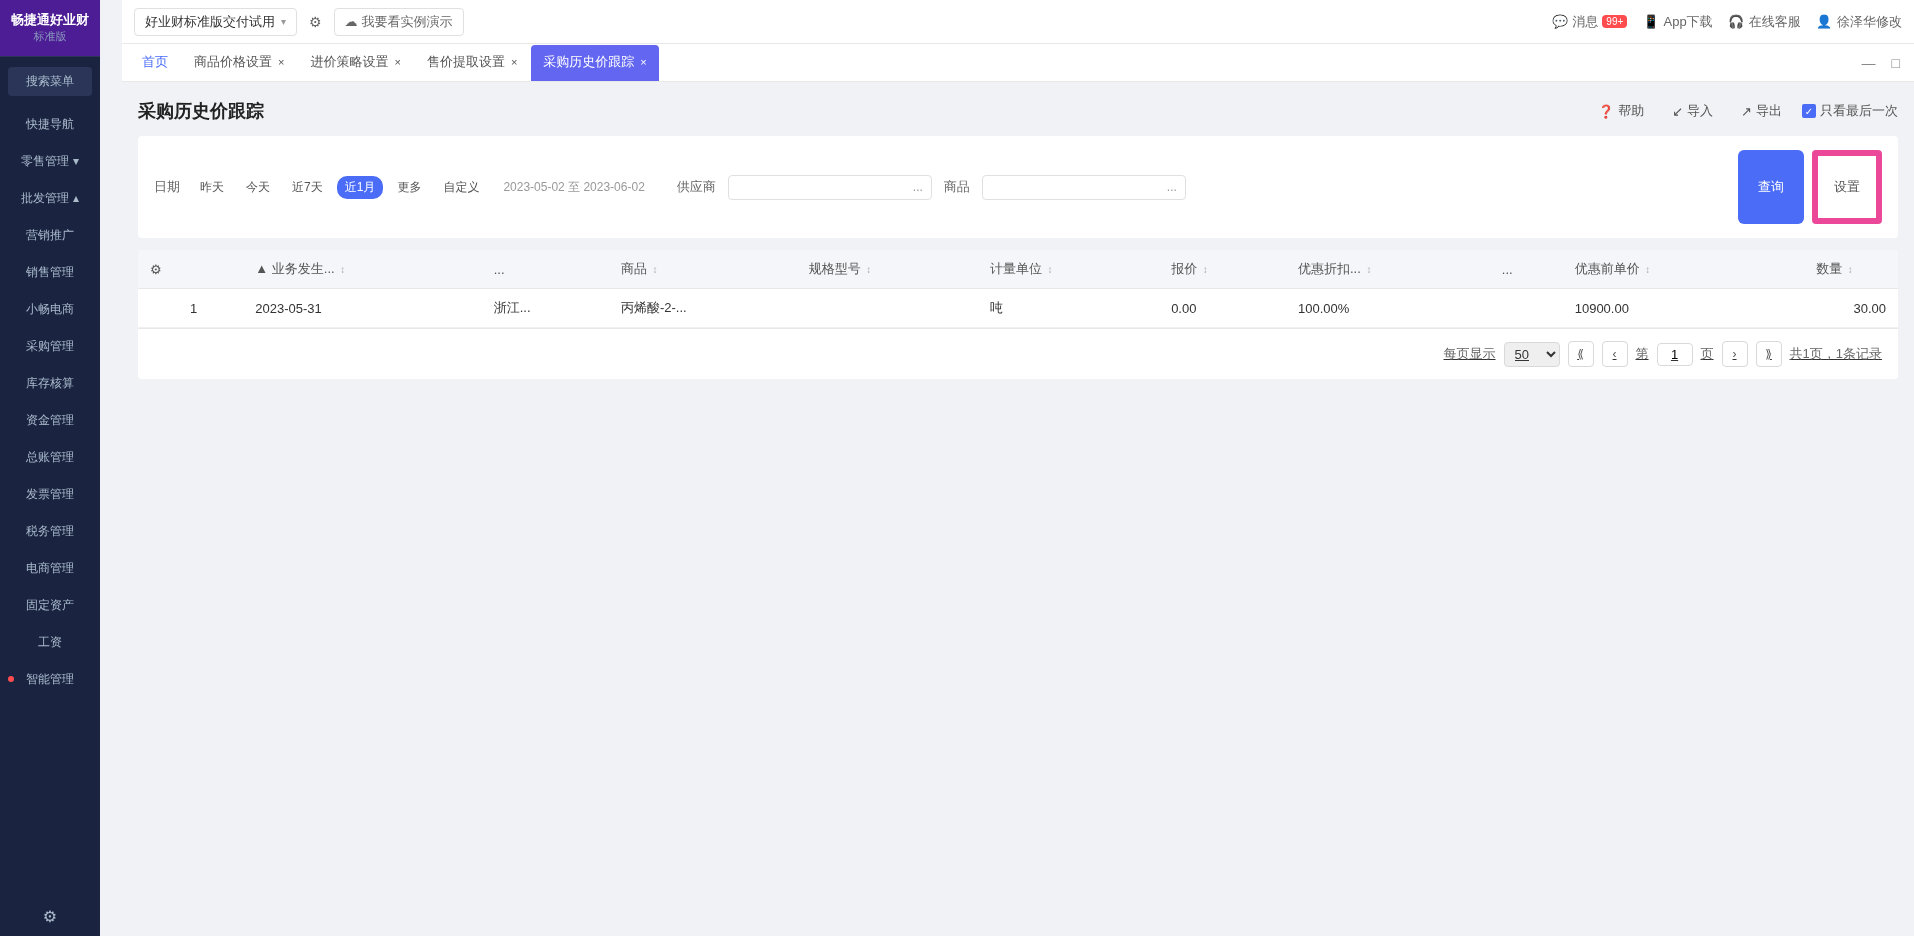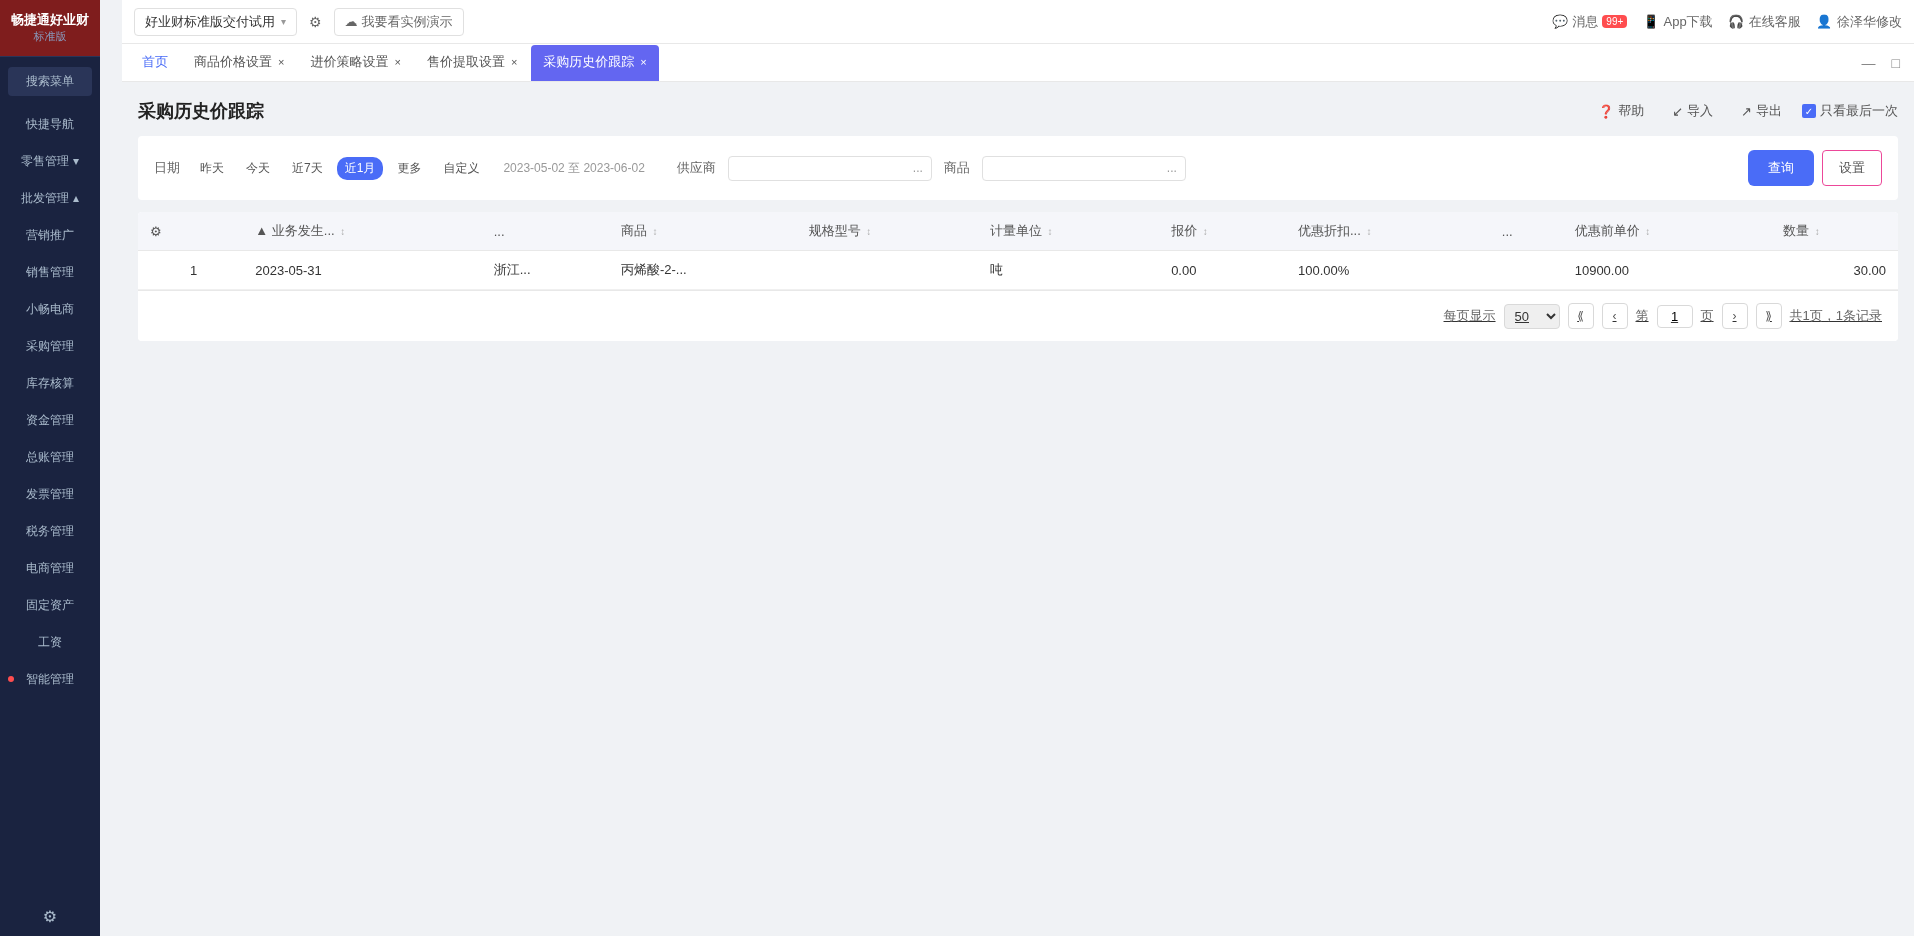--- a/index.html
+++ b/index.html
@@ -1,20 +1,20 @@
 <!DOCTYPE html>
 <html><head>
   <meta charset="utf-8">
   <style>
     * { margin: 0; padding: 0; box-sizing: border-box; }
     body { font-family: 'Microsoft YaHei', Arial, sans-serif; font-size: 13px; background: #f0f2f5; color: #333; display: flex; height: 936px; overflow: hidden; }
 
     
     .sidebar { width: 100px; background: #1a2340; color: #c8d0e0; display: flex; flex-direction: column; flex-shrink: 0; height: 100%; overflow-y: auto; }
-    .sidebar-logo { padding: 12px 8px; background: #7f1d1d; border-bottom: 1px solid #2a3558; text-align: center; }
+    .sidebar-logo { padding: 12px 8px; background: #4c1d95; border-bottom: 1px solid #2a3558; text-align: center; }
     .sidebar-logo .logo-text { color: #fff; font-size: 13px; font-weight: bold; line-height: 1.3; }
     .sidebar-logo .logo-sub { color: #8899bb; font-size: 11px; }
     .sidebar-search { padding: 10px 8px; }
     .sidebar-search-btn { width: 100%; background: #2a3558; border: none; color: #aabbcc; padding: 6px; border-radius: 4px; cursor: pointer; font-size: 12px; }
     .sidebar-nav-item { padding: 10px 8px; text-align: center; cursor: pointer; font-size: 12px; color: #aabbcc; position: relative; }
     .sidebar-nav-item.has-sub { display: flex; align-items: center; justify-content: center; gap: 4px; }
     .sidebar-nav-item .dot { width: 6px; height: 6px; background: #ff4d4f; border-radius: 50%; position: absolute; left: 8px; top: 50%; transform: translateY(-50%); }
     .sidebar-bottom { margin-top: auto; padding: 10px 8px; text-align: center; }
     .sidebar-gear { color: #aabbcc; cursor: pointer; font-size: 16px; }
 
@@ -58,21 +58,21 @@
     .filter-label { color: #666; font-size: 13px; white-space: nowrap; }
     .date-shortcuts { display: flex; align-items: center; gap: 6px; }
     .date-btn { padding: 3px 8px; border: none; background: none; cursor: pointer; color: #555; font-size: 12px; border-radius: 4px; }
     .date-btn.active { background: #4a6cf7; color: #fff; border-radius: 10px; }
     .date-range { color: #999; font-size: 12px; margin-left: 4px; }
     .filter-input-wrap { display: flex; align-items: center; border: 1px solid #e0e0e0; border-radius: 4px; padding: 4px 8px; background: #fff; min-width: 160px; }
     .filter-input { border: none; outline: none; font-size: 13px; color: #333; flex: 1; background: transparent; }
     .filter-more { color: #999; cursor: pointer; font-size: 12px; }
     .filter-actions { display: flex; gap: 8px; margin-left: auto; }
     .btn-primary { background: #4a6cf7; color: #fff; border: none; padding: 6px 20px; border-radius: 6px; cursor: pointer; font-size: 13px; }
-    .btn-default { background: #fff; color: #555; border: 1px solid #ec4899; padding: 8px 16px; border-radius: 4px; cursor: pointer; font-size: 13px; }
+    .btn-default { background: #fff; color: #555; border: 6px solid #ec4899; padding: 22px 16px; border-radius: 4px; cursor: pointer; font-size: 13px; }
 
     
     .table-wrap { background: #fff; border-radius: 4px; overflow: hidden; }
     .data-table { width: 100%; border-collapse: collapse; font-size: 13px; }
     .data-table th { background: #f5f6fa; padding: 10px 12px; text-align: left; color: #555; font-weight: 500; border-bottom: 1px solid #e8e8e8; white-space: nowrap; cursor: pointer; }
     .data-table td { padding: 10px 12px; color: #333; border-bottom: 1px solid #f0f0f0; white-space: nowrap; }
     .col-gear { width: 40px; text-align: center; }
     .sort-icon { color: #aaa; font-size: 10px; margin-left: 2px; }
     .th-more { color: #aaa; cursor: pointer; }
 
@@ -299,21 +299,21 @@
             </th>
             <th>
               优惠折扣...
               <span class="sort-icon">↕</span>
             </th>
             <th class="th-more">...</th>
             <th>
               优惠前单价
               <span class="sort-icon">↕</span>
             </th>
-            <th style="text-align:left;">
+            <th style="text-align:center;">
               数量
               <span class="sort-icon">↕</span>
             </th>
           </tr>
         </thead>
         <tbody>
           <tr>
             <td class="col-gear"></td>
             <td>1</td>
             <td>2023-05-31</td>

